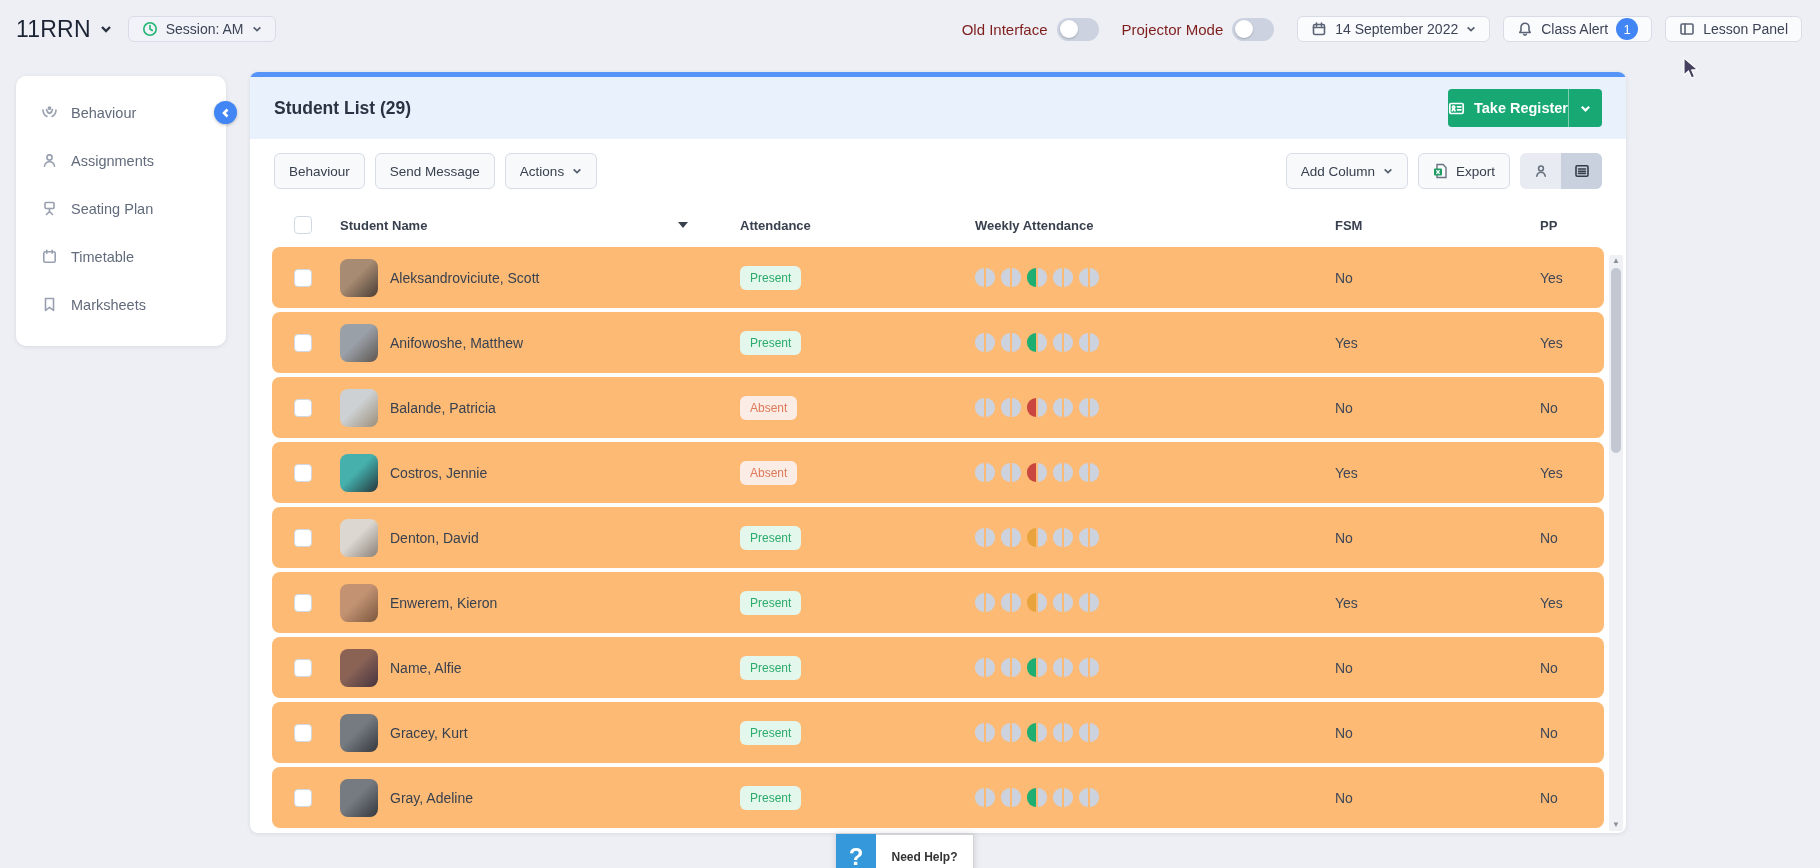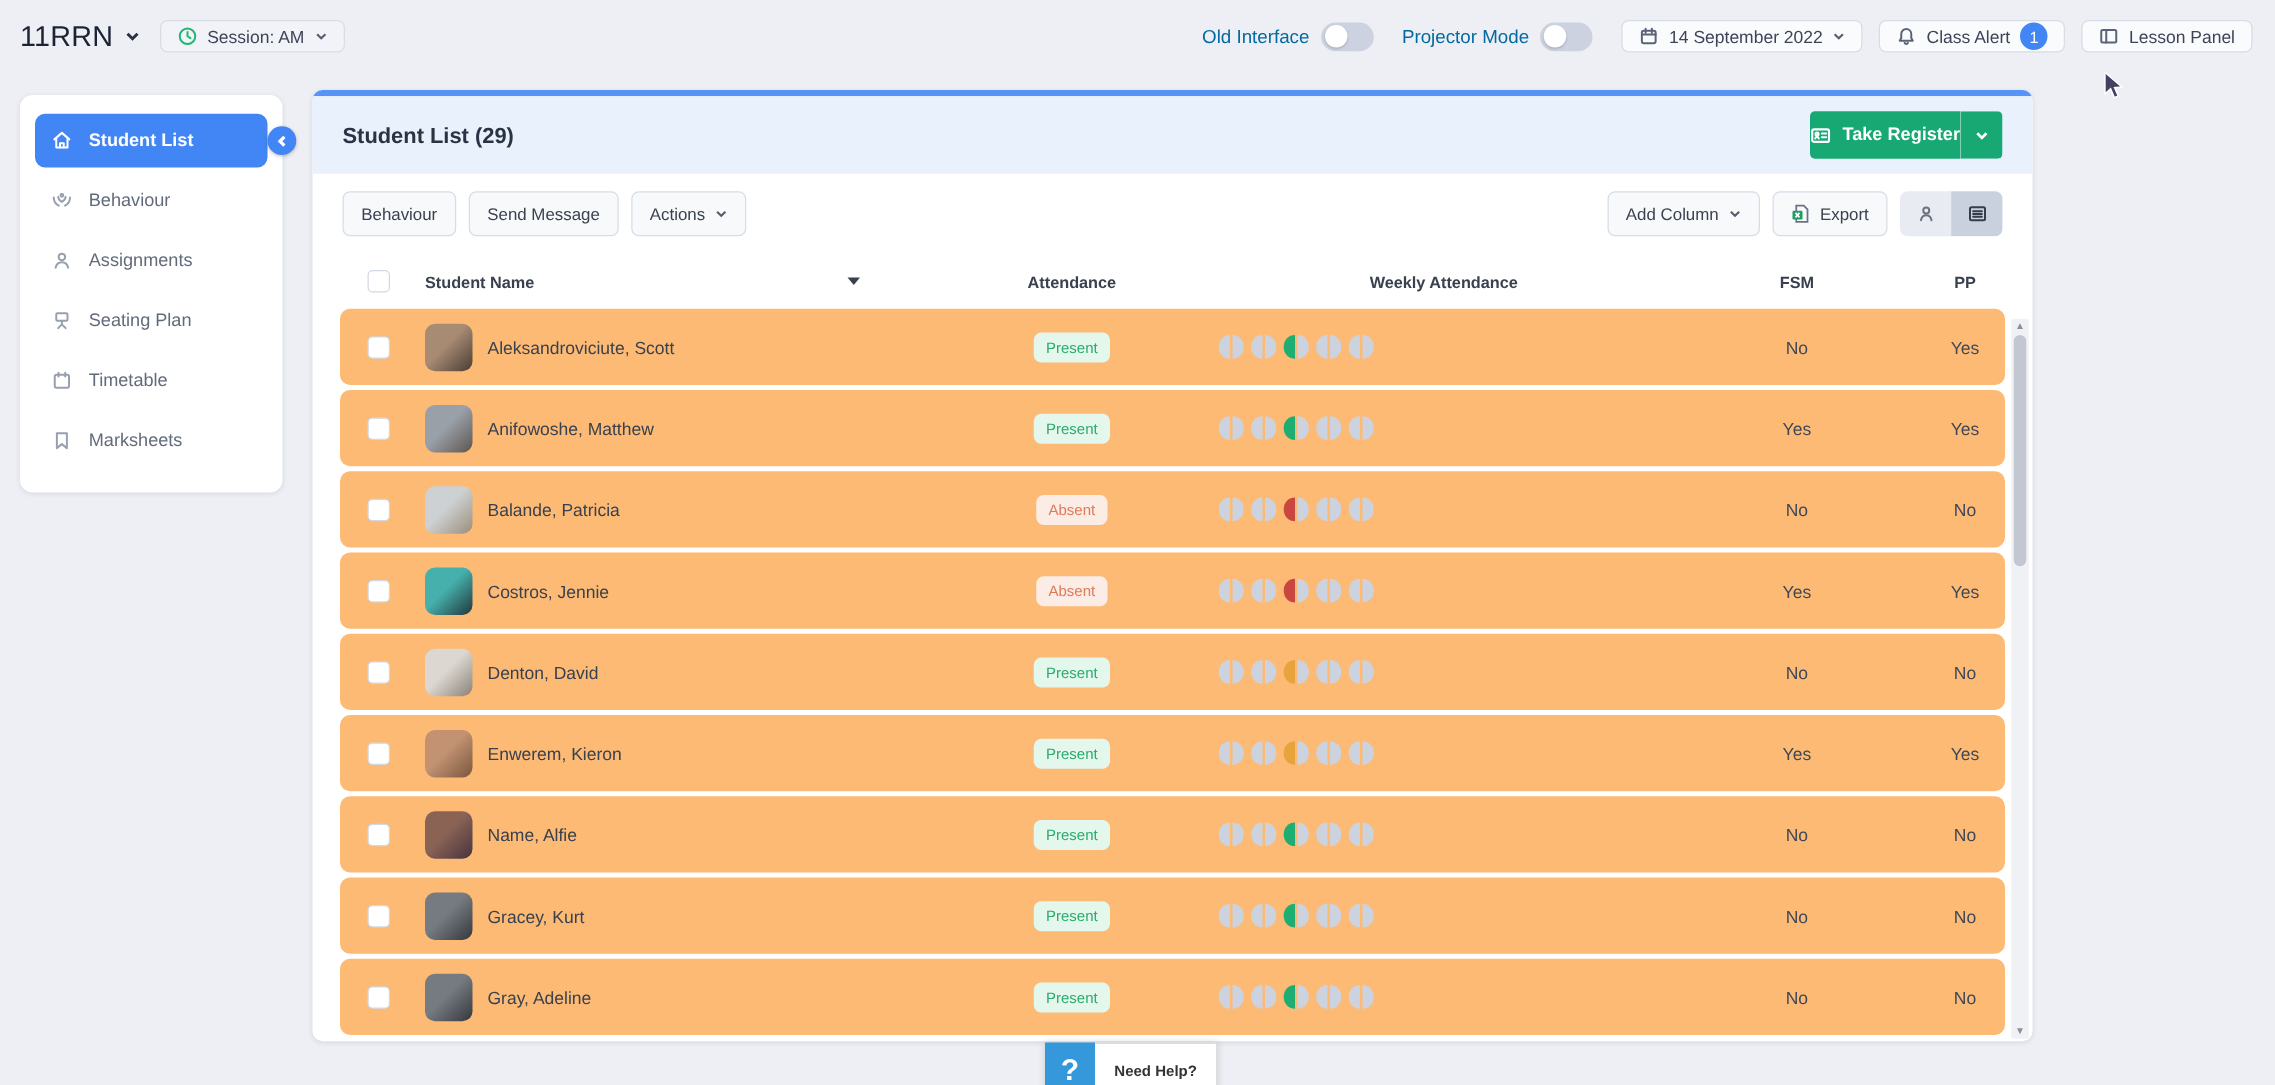--- a/index.html
+++ b/index.html
@@ -10,21 +10,21 @@
   .topbar { height:58px; display:flex; align-items:center; justify-content:space-between; padding:0 18px 0 16px; }
   .tb-left { display:flex; align-items:center; gap:16px; }
   .class-sel { display:flex; align-items:center; gap:9px; cursor:pointer; }
   .class-sel .cname { font-size:23px; font-weight:400; color:#1b2335; letter-spacing:.2px; }
   .chev { width:12px; height:12px; stroke:#2a3242; stroke-width:2.4; fill:none; }
   .chev.sm { width:10px; height:10px; stroke:#555e6e; stroke-width:2; }
   .btn { display:inline-flex; align-items:center; gap:8px; background:#fafbfd; border:1px solid #d7dce6; border-radius:6px; height:26px; padding:0 13px; font-size:14px; color:#3d4456; cursor:pointer; white-space:nowrap; }
   .btn.tinted { background:#f1f3f8; }
   .tb-right { display:flex; align-items:center; gap:13px; }
   .tog-group { display:flex; align-items:center; gap:9px; margin-right:10px; }
-  .tog-label { font-size:15px; color:#0369a1; }
+  .tog-label { font-size:15px; color:#7f1d1d; }
   .toggle { width:42px; height:23px; background:#ccd2e0; border-radius:12px; position:relative; cursor:pointer; }
   .toggle .knob { position:absolute; top:2.5px; left:3px; width:18px; height:18px; background:#fff; border-radius:50%; box-shadow:0 1px 2px rgba(0,0,0,.2); }
   .badge { min-width:22px; height:22px; border-radius:11px; background:#4285f4; color:#fff; font-size:13px; display:inline-flex; align-items:center; justify-content:center; padding:0 6px; }
   .ic { width:16px; height:16px; stroke:#5b6476; stroke-width:1.6; fill:none; stroke-linecap:round; stroke-linejoin:round; }
   .ic.green { stroke:#22b573; }
 
   
   .sidebar { position:absolute; left:16px; top:76px; width:210px; background:#fff; border-radius:10px; box-shadow:0 1px 4px rgba(30,40,70,.10); padding:15px 12px; }
   .side-item { display:flex; align-items:center; gap:13px; height:43px; padding:0 13px; border-radius:8px; font-size:14.5px; color:#626b7b; cursor:pointer; margin-bottom:5px; }
   .side-item:last-child { margin-bottom:0; }
@@ -48,21 +48,21 @@
   .toolbar { display:flex; align-items:center; justify-content:space-between; padding:14px 24px; }
   .tgroup { display:flex; align-items:center; gap:10px; }
   .tbtn { display:inline-flex; align-items:center; gap:8px; background:#f7f9fb; border:1px solid #d7dce6; border-radius:6px; height:36px; padding:0 14px; font-size:13.5px; color:#39414f; cursor:pointer; }
   .seg { display:flex; border-radius:6px; overflow:hidden; background:#e8ebf1; height:36px; }
   .seg > div { width:41px; display:flex; align-items:center; justify-content:center; cursor:pointer; }
   .seg .sel { background:#c9d1df; }
   .seg svg { width:16px; height:16px; stroke:#6a7382; stroke-width:1.6; fill:none; stroke-linecap:round; }
   .seg .sel svg { stroke:#353d4b; }
 
   
-  .grid { display:grid; grid-template-columns:46px 400px 235px 360px 205px 1fr; align-items:center;text-align:center; }
+  .grid { display:grid; grid-template-columns:46px 400px 235px 360px 205px 1fr; align-items:center; }
   .thead { margin:0 22px; padding:0 0 0 22px; height:44px; font-size:13px; font-weight:700; color:#39414f; }
   .thead .namecell { display:flex; align-items:center; justify-content:space-between; padding-right:52px; }
   .sort { width:0; height:0; border-left:5px solid transparent; border-right:5px solid transparent; border-top:6px solid #39414f; }
   .cbx { width:18px; height:18px; border:1.5px solid #d2d8e2; border-radius:4px; background:#fff; cursor:pointer; }
   .tbody { margin:0 22px; position:relative; }
   .row { height:61px; margin-bottom:4px; background:#fdba74; border-radius:8px; padding-left:22px; }
   .stud { display:flex; align-items:center; gap:12px; font-size:14px; color:#39414f; }
   .avatar { width:38px; height:38px; border-radius:8px; flex:0 0 auto; }
   .pill { display:inline-block; font-size:12px; padding:5px 10px; border-radius:6px; }
   .pill.present { color:#2bab6c; background:#e4f7ec; }
@@ -152,28 +152,20 @@
       <span>Lesson Panel</span>
     </button>
   </div>
 </header>
 
 <svg class="cursor" viewBox="0 0 22 24">
   <path d="M4 1 L4 18 L8.5 14 L11.5 21 L14.5 19.6 L11.6 13 L17.5 12.6 Z" fill="#45405f" stroke="#ffffff" stroke-width="1.1"></path>
 </svg>
 
 <nav class="sidebar">
-  <div class="side-item active">
-    <svg class="sic" viewBox="0 0 17 17">
-        <path d="M2.5 7.5 8.5 2.3l6 5.2"></path>
-        <path d="M4 6.8V14h9V6.8"></path>
-        <path d="M7 14v-3.4h3V14"></path>
-      </svg>
-    <span>Student List</span>
-  </div>
   <div class="side-item">
     <svg class="sic" viewBox="0 0 17 17">
         <path d="M2 6c0 3 2 5.5 4 6.5M15 6c0 3-2 5.5-4 6.5"></path>
         <path d="M5.5 5.5c.4 2 1.5 3.4 3 4 1.5-.6 2.6-2 3-4"></path>
         <circle cx="8.5" cy="4.2" r="1.1"></circle>
       </svg>
     <span>Behaviour</span>
   </div>
   <div class="side-item">
     <svg class="sic" viewBox="0 0 17 17">

